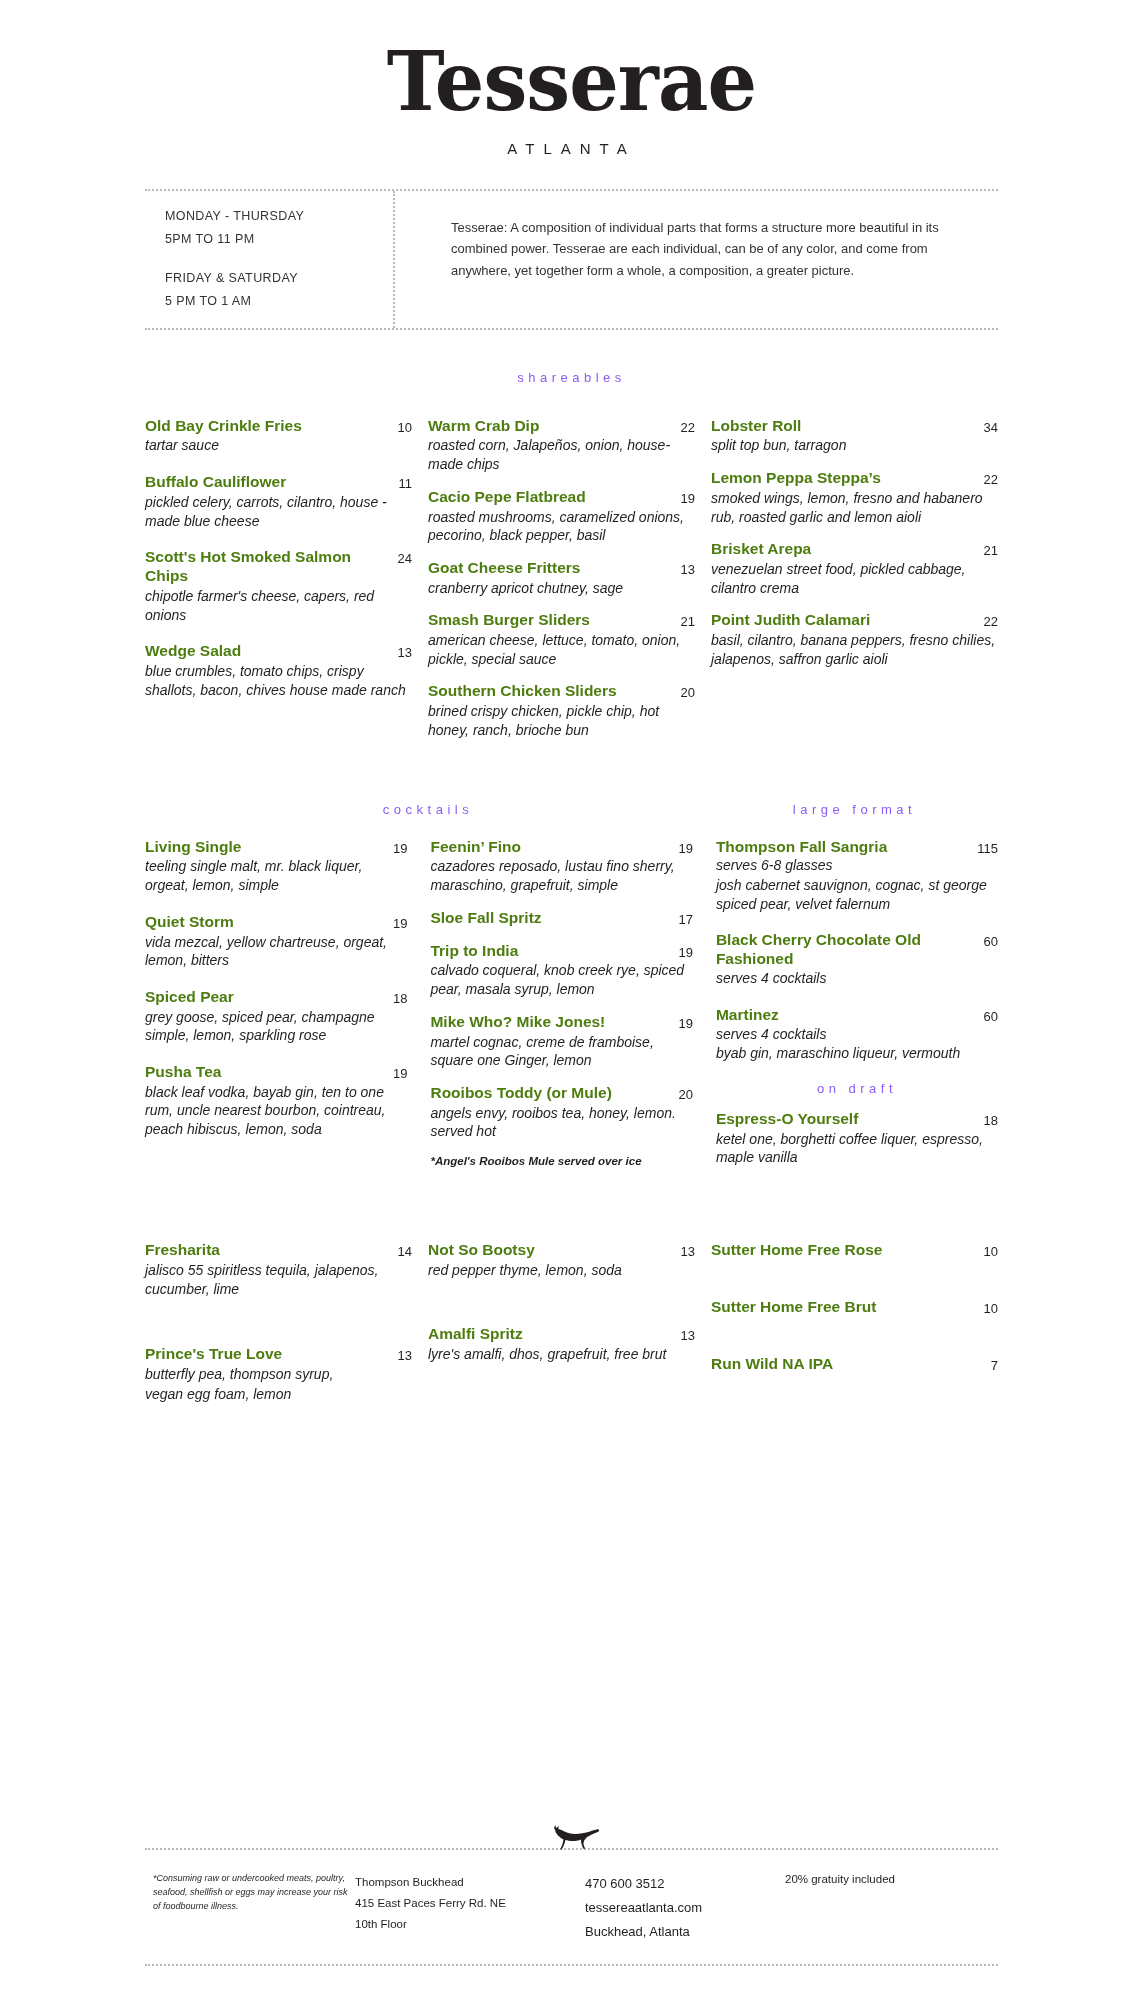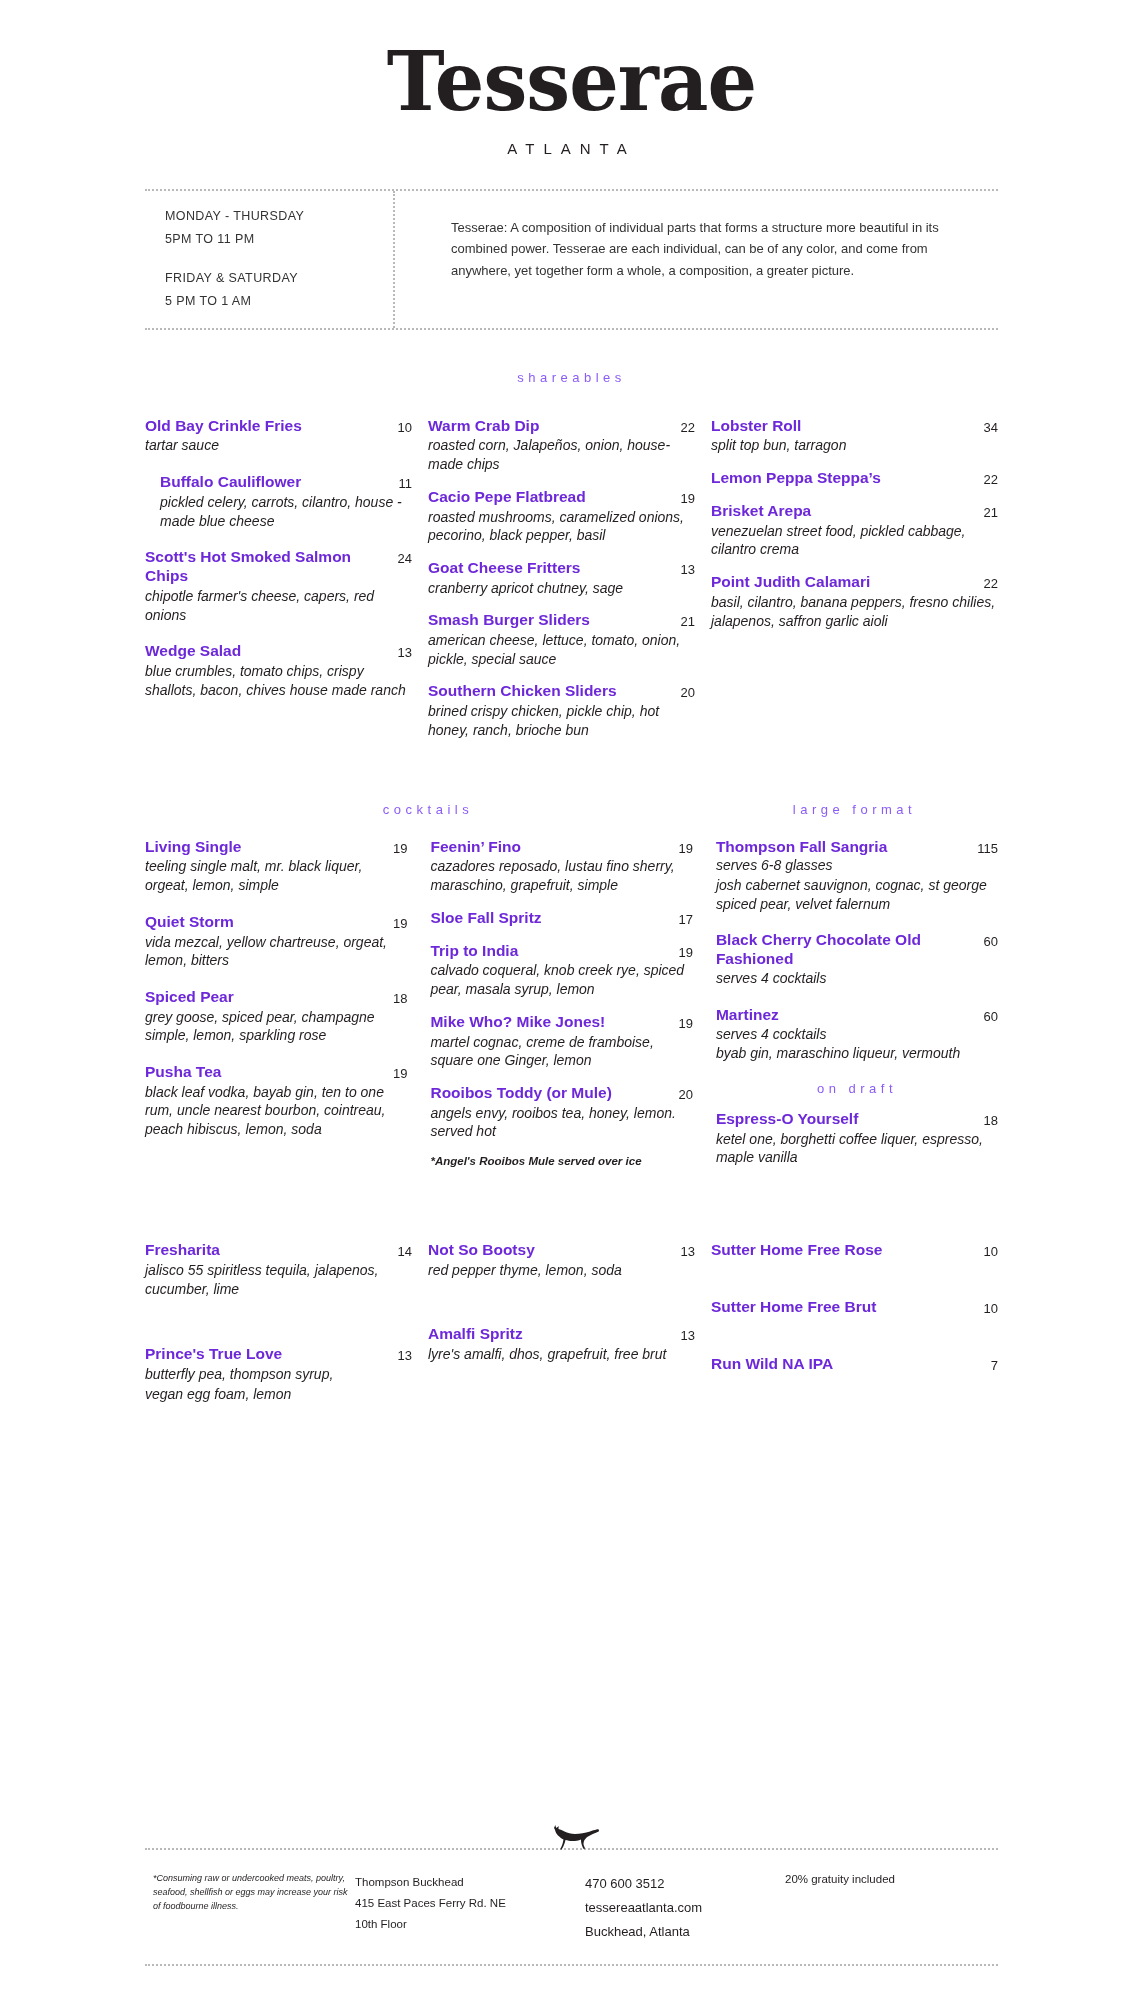--- a/index.html
+++ b/index.html
@@ -60,21 +60,21 @@
   .col-a{width:283px;padding-right:16px;}
   .col-b{width:283px;padding-right:16px;}
   .col-c{width:287px;}
 
   .item{margin-bottom:14px;position:relative;}
   .item:last-child{margin-bottom:0;}
   .item-head{
     display:flex;align-items:flex-start;justify-content:space-between;gap:8px;
   }
   .item-name{
-    font-weight:700;font-size:15.5px;line-height:1.22;color:#6d28d9;
+    font-weight:700;font-size:15.5px;line-height:1.22;color:#4d7c0f;
     flex:1;
   }
   .item-price{
     font-size:13px;color:#231f20;white-space:nowrap;
     padding-top:3px;font-weight:400;
   }
   .item-desc{
     font-style:italic;font-size:14px;line-height:1.33;color:#231f20;
     margin-top:1px;
   }
@@ -137,21 +137,21 @@
 
   <div class="cols" style="margin-top:32px;align-items:flex-start;">
     <div class="col col-a" id="sh1">
         <div class="item" style="margin-bottom: 18px;">
           <div class="item-head">
             <div class="item-name">Old Bay Crinkle Fries</div>
             <div class="item-price">10</div>
           </div>
           <div class="item-desc">tartar sauce</div>
         </div>
-        <div class="item" style="margin-bottom: 18px; margin-left: 15px;">
+        <div class="item" style="margin-bottom: 18px;">
           <div class="item-head">
             <div class="item-name">Buffalo Cauliflower</div>
             <div class="item-price">11</div>
           </div>
           <div class="item-desc">pickled celery, carrots, cilantro, house -made blue cheese</div>
         </div>
         <div class="item" style="margin-bottom: 18px;">
           <div class="item-head">
             <div class="item-name">Scott's Hot Smoked Salmon Chips</div>
             <div class="item-price">24</div>
@@ -209,20 +209,21 @@
             <div class="item-name">Lobster Roll</div>
             <div class="item-price">34</div>
           </div>
           <div class="item-desc">split top bun, tarragon</div>
         </div>
         <div class="item" style="margin-bottom: 14px;">
           <div class="item-head">
             <div class="item-name">Lemon Peppa Steppa’s</div>
             <div class="item-price">22</div>
           </div>
+          <div class="item-desc">smoked wings, lemon, fresno and habanero rub, roasted garlic and lemon aioli</div>
         </div>
         <div class="item" style="margin-bottom: 14px;">
           <div class="item-head">
             <div class="item-name">Brisket Arepa</div>
             <div class="item-price">21</div>
           </div>
           <div class="item-desc">venezuelan street food, pickled cabbage, cilantro crema</div>
         </div>
         <div class="item" style="margin-bottom: 14px;">
           <div class="item-head">

